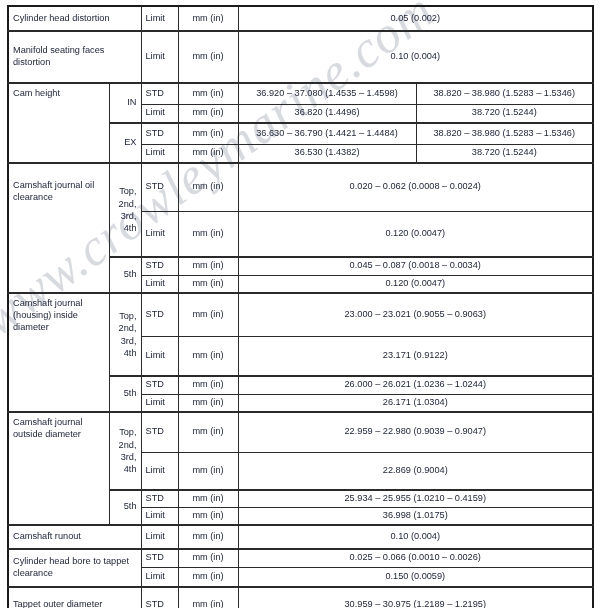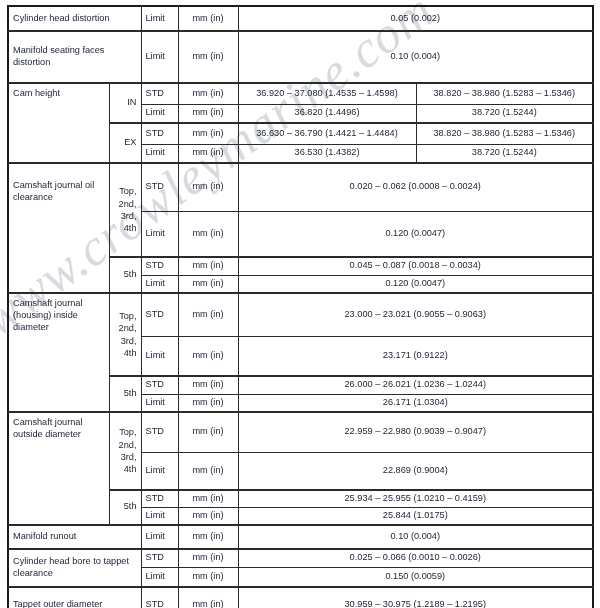--- a/index.html
+++ b/index.html
@@ -209,25 +209,25 @@
       </tr>
       <tr style="height:17px">
         <td class="c-cyl sep-top" rowspan="2">5th</td>
         <td class="c-grade sep-top">STD</td>
         <td class="c-unit sep-top">mm (in)</td>
         <td class="c-val sep-top" colspan="2">25.934 – 25.955 (1.0210 – 0.4159)</td>
       </tr>
       <tr style="height:17px">
         <td class="c-grade">Limit</td>
         <td class="c-unit">mm (in)</td>
-        <td class="c-val" colspan="2">25.844 (1.0175)</td>
+        <td class="c-val" colspan="2">36.998 (1.0175)</td>
       </tr>
 
       <tr style="height:24px">
-        <td class="c-label sep-top" colspan="2">Manifold runout</td>
+        <td class="c-label sep-top" colspan="2">Camshaft runout</td>
         <td class="c-grade sep-top">Limit</td>
         <td class="c-unit sep-top">mm (in)</td>
         <td class="c-val sep-top" colspan="2">0.10 (0.004)</td>
       </tr>
 
       <tr style="height:19px">
         <td class="c-label sep-top" colspan="2" rowspan="2">Cylinder head bore to tappet clearance</td>
         <td class="c-grade sep-top">STD</td>
         <td class="c-unit sep-top">mm (in)</td>
         <td class="c-val sep-top" colspan="2">0.025 – 0.066 (0.0010 – 0.0026)</td>

